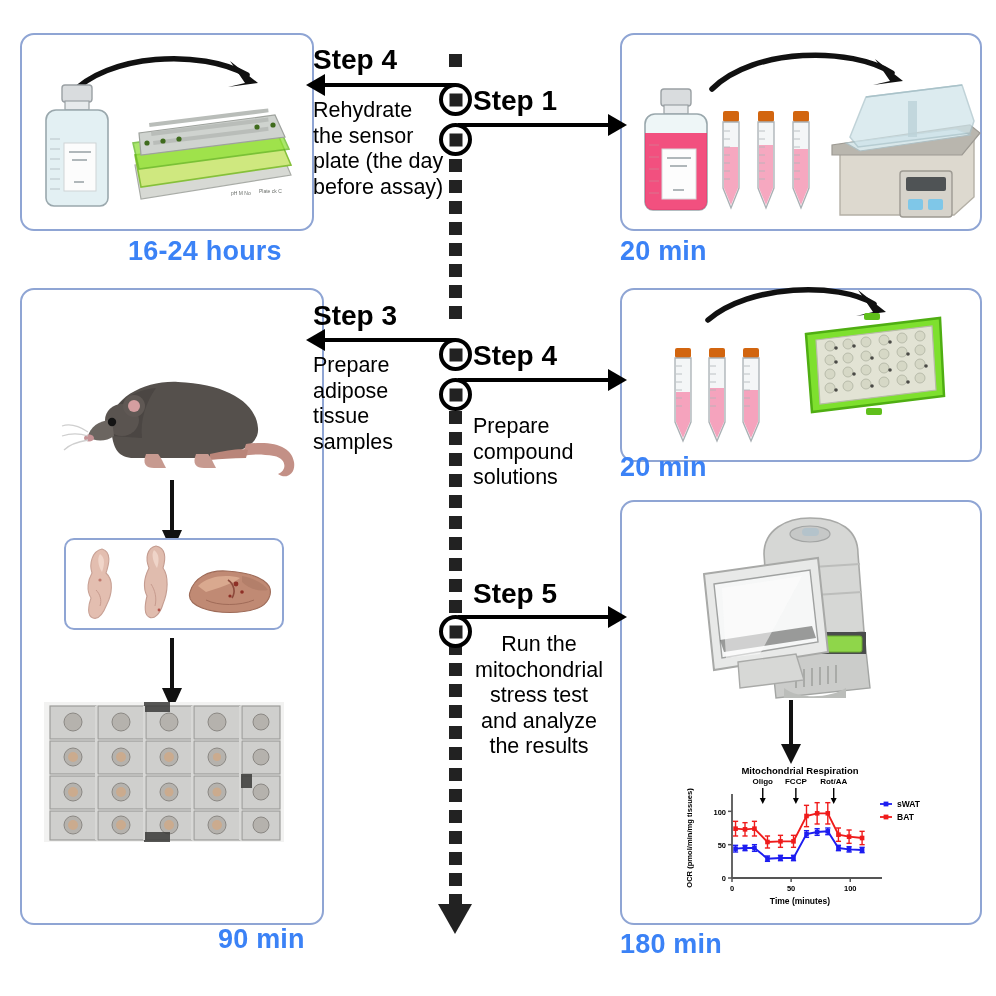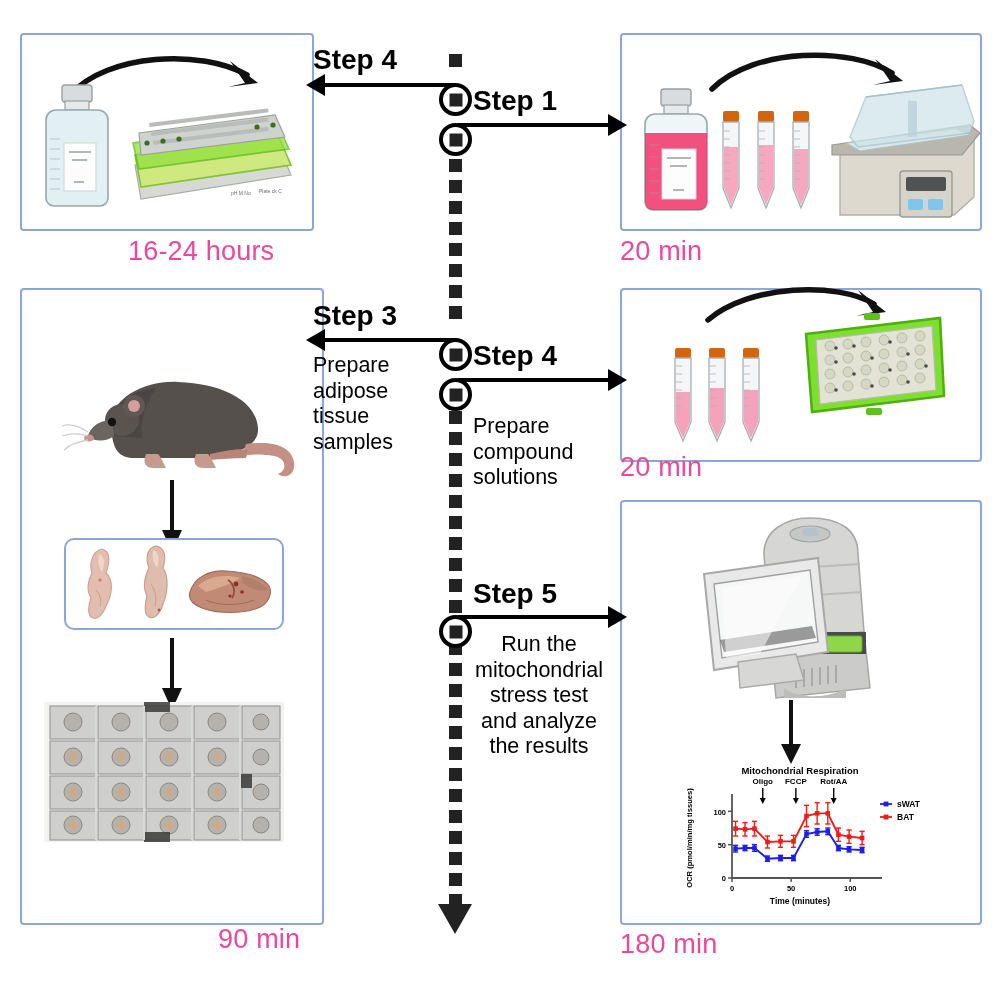--- a/index.html
+++ b/index.html
@@ -1,22 +1,22 @@
 <!DOCTYPE html>
 <html><head>
 <meta charset="utf-8">
 <style>
   html,body{margin:0;padding:0;background:#ffffff;}
   body{width:996px;height:996px;position:relative;overflow:hidden;
        font-family:"Liberation Sans","DejaVu Sans",sans-serif;color:#000;}
   .stage{position:absolute;inset:0;width:996px;height:996px;}
 
   
-  .panel{position:absolute;border:2.5px solid #8fa5d4;border-radius:4px;background:#fff;}
-  .timelabel{position:absolute;font-weight:normal;font-size:27px;letter-spacing:.2px;color:#ec4899;}
+  .panel{position:absolute;border:2.5px solid #8fa5d4;border-radius:14px;background:#fff;}
+  .timelabel{position:absolute;font-weight:bold;font-size:27px;letter-spacing:.2px;color:#3b82f6;}
 
   
   .timeline{position:absolute;left:449px;top:46px;width:14px;height:900px;}
   .tl-dash{position:absolute;left:0;width:13px;height:13px;background:#222;}
   .tl-node{position:absolute;left:-10px;width:33px;height:33px;border:4.5px solid #000;
            border-radius:50%;background:#fff;box-sizing:border-box;}
   .tl-node::after{content:"";position:absolute;left:50%;top:50%;width:13px;height:13px;
            background:#222;transform:translate(-50%,-50%);}
   .tl-arrowhead{position:absolute;left:-11px;width:0;height:0;
            border-left:17px solid transparent;border-right:17px solid transparent;
@@ -623,20 +623,21 @@
       <div class="tl-node" style="top: 77px;"></div>
       <div class="tl-node" style="top: 292px;"></div>
       <div class="tl-node" style="top: 332px;"></div>
       <div class="tl-node" style="top: 569px;"></div>
       <div class="tl-arrowhead" style="top: 858px;"></div>
     </div>
 
   <div class="step-title" style="left:313px;top:44px;">Step 4</div>
   <div class="conn" style="left:323px;top:83px;width:133px;"></div>
   <div class="conn-head head-left" style="left:306px;top:74px;"></div>
+  <div class="step-desc" style="left:313px;top:98px;width:134px;">Rehydrate the sensor plate (the day before assay)</div>
 
   <div class="step-title" style="left:473px;top:85px;">Step 1</div>
   <div class="conn" style="left:458px;top:123px;width:152px;"></div>
   <div class="conn-head head-right" style="left:608px;top:114px;"></div>
 
   <div class="step-title" style="left:313px;top:300px;">Step 3</div>
   <div class="conn" style="left:323px;top:338px;width:133px;"></div>
   <div class="conn-head head-left" style="left:306px;top:329px;"></div>
   <div class="step-desc" style="left:313px;top:353px;width:132px;">Prepare adipose tissue samples</div>
 

